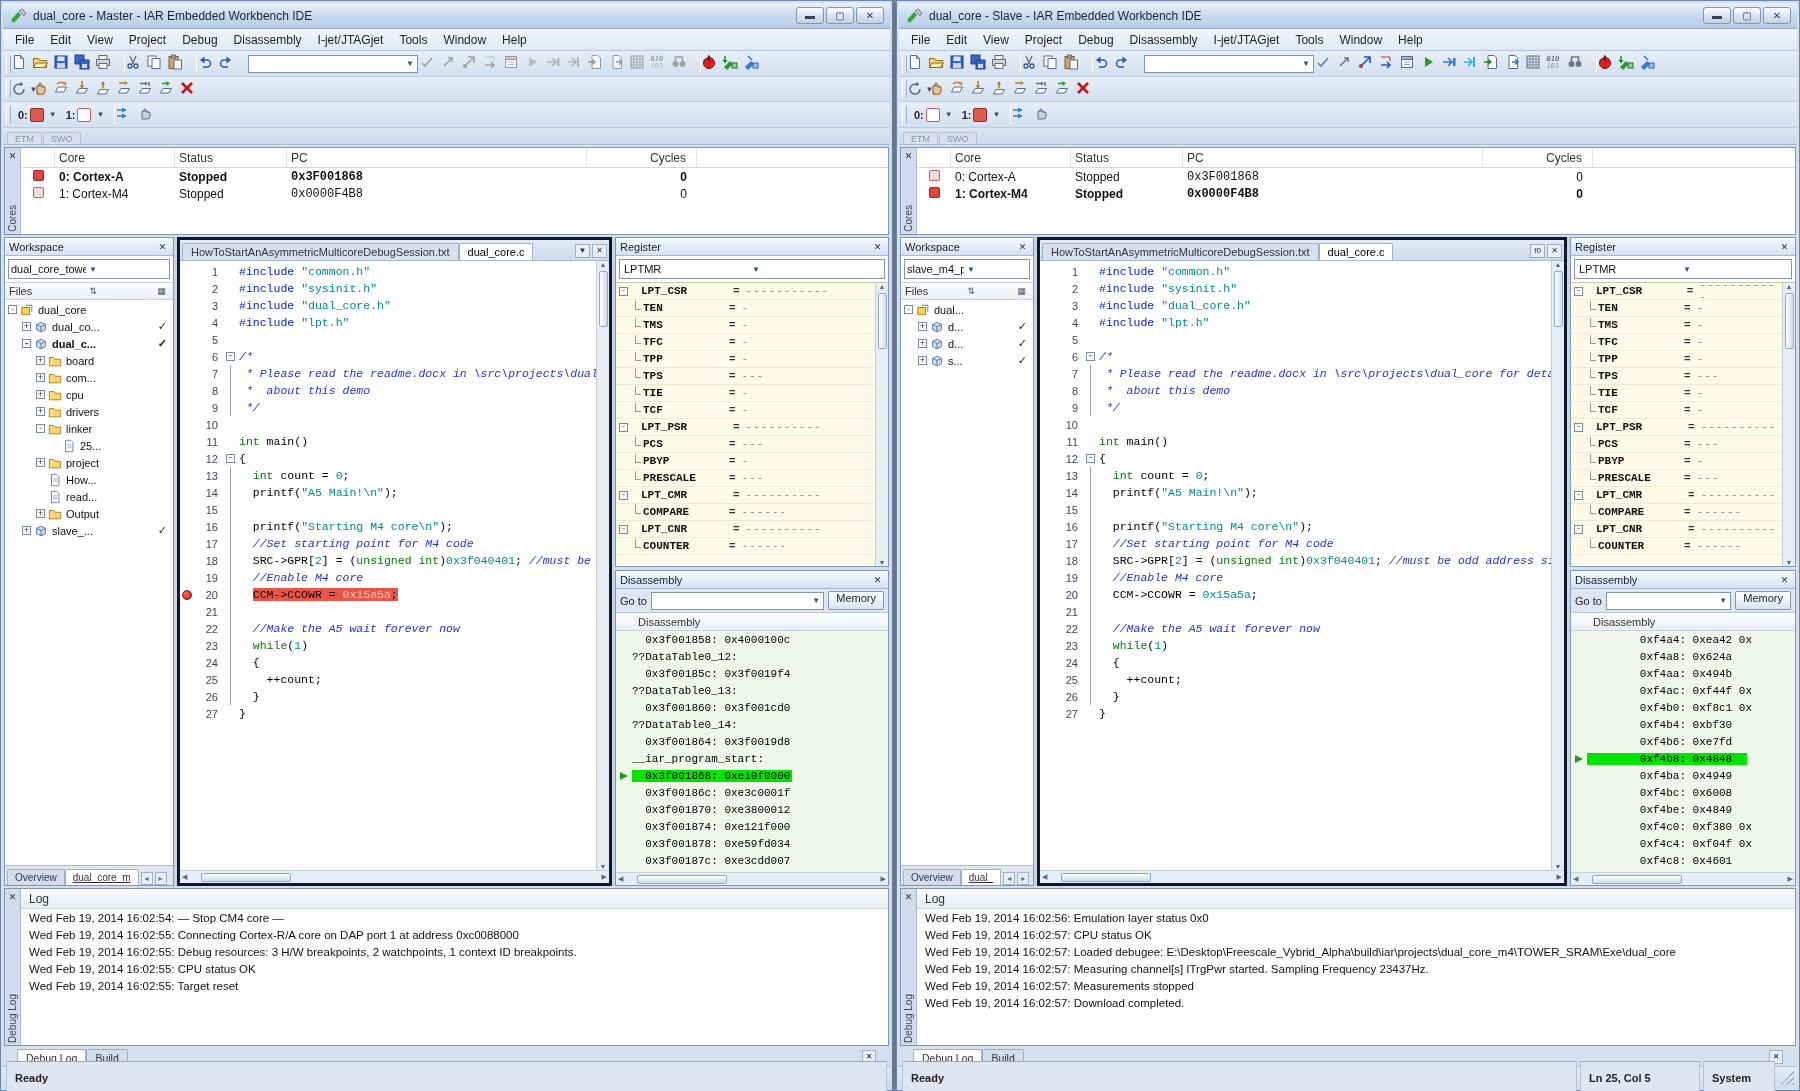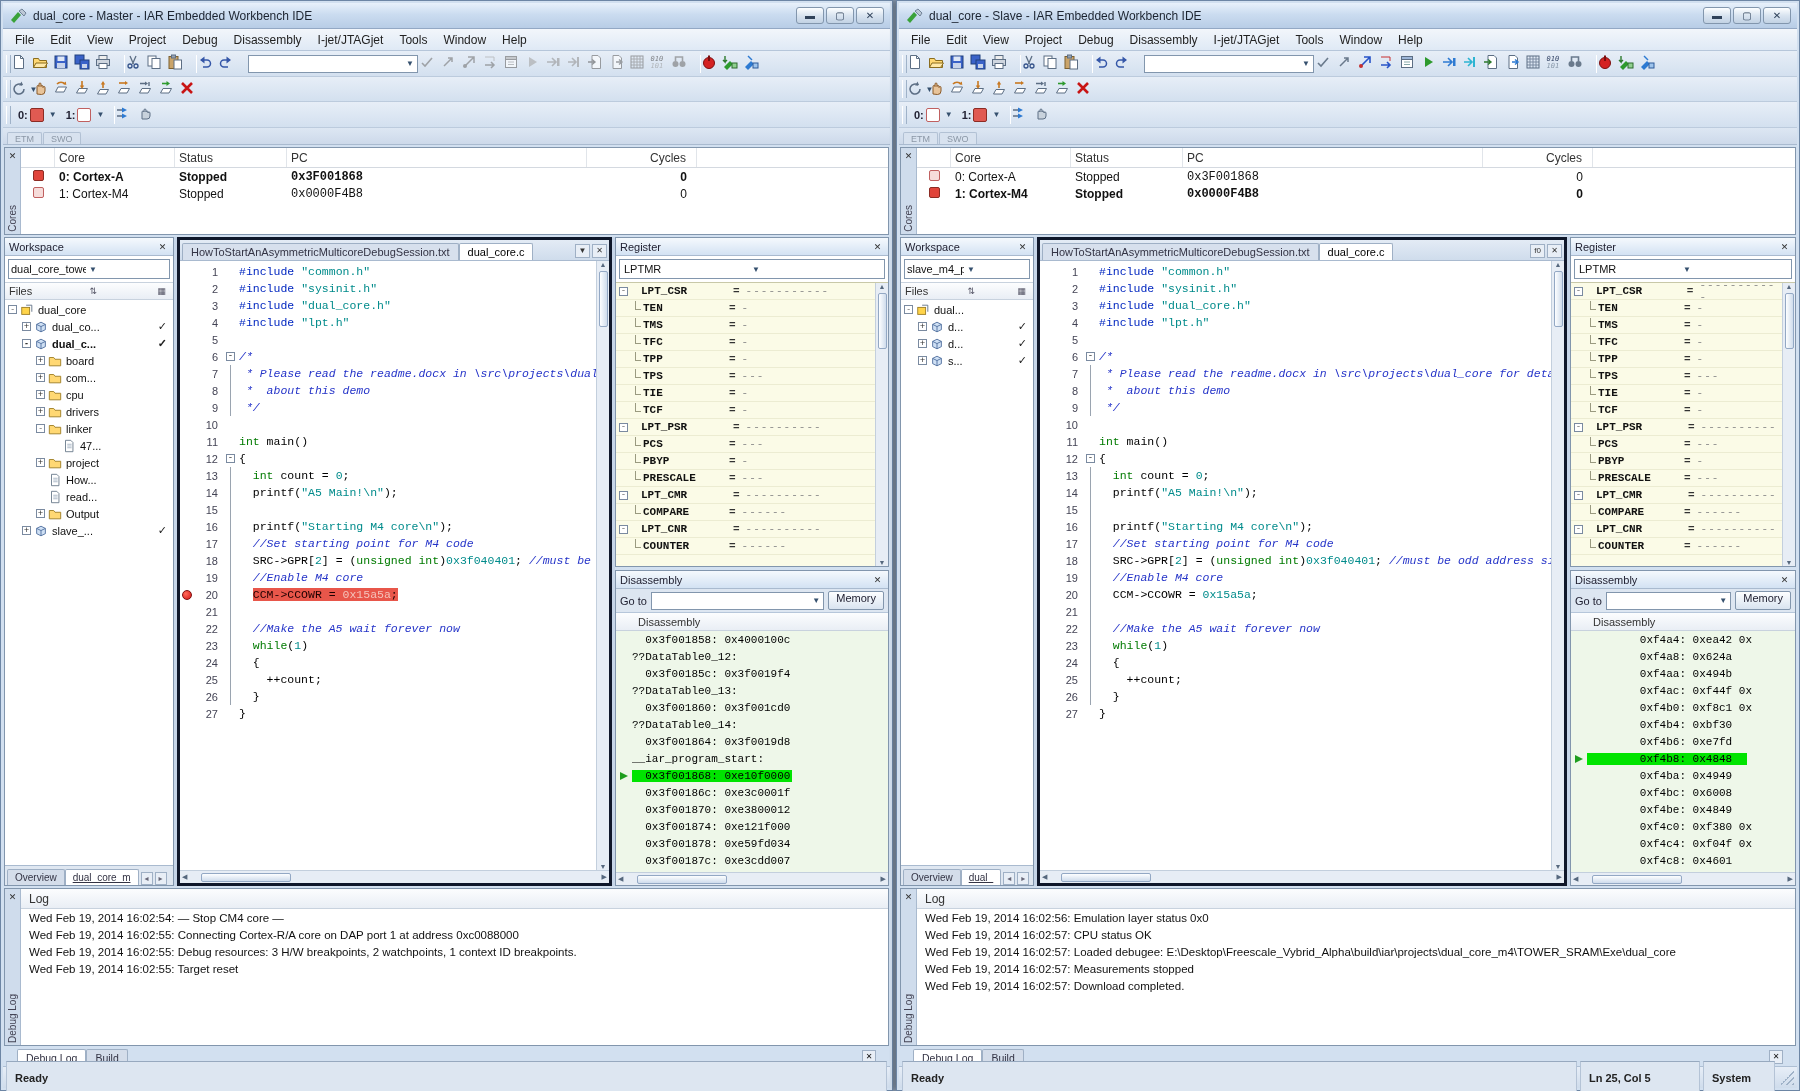--- a/index.html
+++ b/index.html
@@ -618,21 +618,21 @@
     <span class="tree-label">linker</span>
     <span class="tree-check" style="visibility: hidden;">✓</span>
   </div>
 
   <div class="tree-item" style="padding-left: 45px;">
     <i class="exp-box" style="visibility: hidden;"><span></span></i>
     <span class="tree-ic"><svg viewBox="0 0 16 16">
                   <path d="M4 1.5h6l2.5 2.5v10.5H4z" fill="#fff" stroke="#667788"></path>
                   <path d="M6 6h5M6 8h5M6 10h5" stroke="#9ab" stroke-width="0.9"></path>
                 </svg></span>
-    <span class="tree-label">47...</span>
+    <span class="tree-label">25...</span>
     <span class="tree-check" style="visibility: hidden;">✓</span>
   </div>
 
   <div class="tree-item" style="padding-left: 31px;">
     <i class="exp-box"><span>+</span></i>
     <span class="tree-ic"><svg viewBox="0 0 16 16">
                   <path d="M1.5 4h5l1.5 2h6.5v7.5h-13z" fill="#ffd873" stroke="#9a7a20"></path>
                 </svg></span>
     <span class="tree-label">project</span>
     <span class="tree-check" style="visibility: hidden;">✓</span>
@@ -1156,20 +1156,21 @@
         <span class="vlabel">Debug Log</span>
       </div>
       <div class="logmain">
         <div class="loghdr">
             <span>Log</span>
           </div>
         <div class="loglines">
             <div class="lgl">Wed Feb 19, 2014 16:02:54: — Stop CM4 core —</div>
             <div class="lgl">Wed Feb 19, 2014 16:02:55: Connecting Cortex-R/A core on DAP port 1 at address 0xc0088000</div>
             <div class="lgl">Wed Feb 19, 2014 16:02:55: Debug resources: 3 H/W breakpoints, 2 watchpoints, 1 context ID breakpoints.</div>
+            <div class="lgl">Wed Feb 19, 2014 16:02:55: CPU status OK</div>
             <div class="lgl">Wed Feb 19, 2014 16:02:55: Target reset</div>
           </div>
       </div>
     </div>
     <div class="bottomtabs">
       <span style="display:flex">
           <span class="btab active">Debug Log</span>
           <span class="btab">Build</span>
         </span>
       <span class="btclose">✕</span>
@@ -2085,20 +2086,21 @@
         <span class="vlabel">Debug Log</span>
       </div>
       <div class="logmain">
         <div class="loghdr">
             <span>Log</span>
           </div>
         <div class="loglines">
             <div class="lgl">Wed Feb 19, 2014 16:02:56: Emulation layer status 0x0</div>
             <div class="lgl">Wed Feb 19, 2014 16:02:57: CPU status OK</div>
             <div class="lgl">Wed Feb 19, 2014 16:02:57: Loaded debugee: E:\Desktop\Freescale_Vybrid_Alpha\build\iar\projects\dual_core_m4\TOWER_SRAM\Exe\dual_core</div>
+            <div class="lgl">Wed Feb 19, 2014 16:02:57: Measuring channel[s] ITrgPwr started. Sampling Frequency 23437Hz.</div>
             <div class="lgl">Wed Feb 19, 2014 16:02:57: Measurements stopped</div>
             <div class="lgl">Wed Feb 19, 2014 16:02:57: Download completed.</div>
           </div>
       </div>
     </div>
     <div class="bottomtabs">
       <span style="display:flex">
           <span class="btab active">Debug Log</span>
           <span class="btab">Build</span>
         </span>

